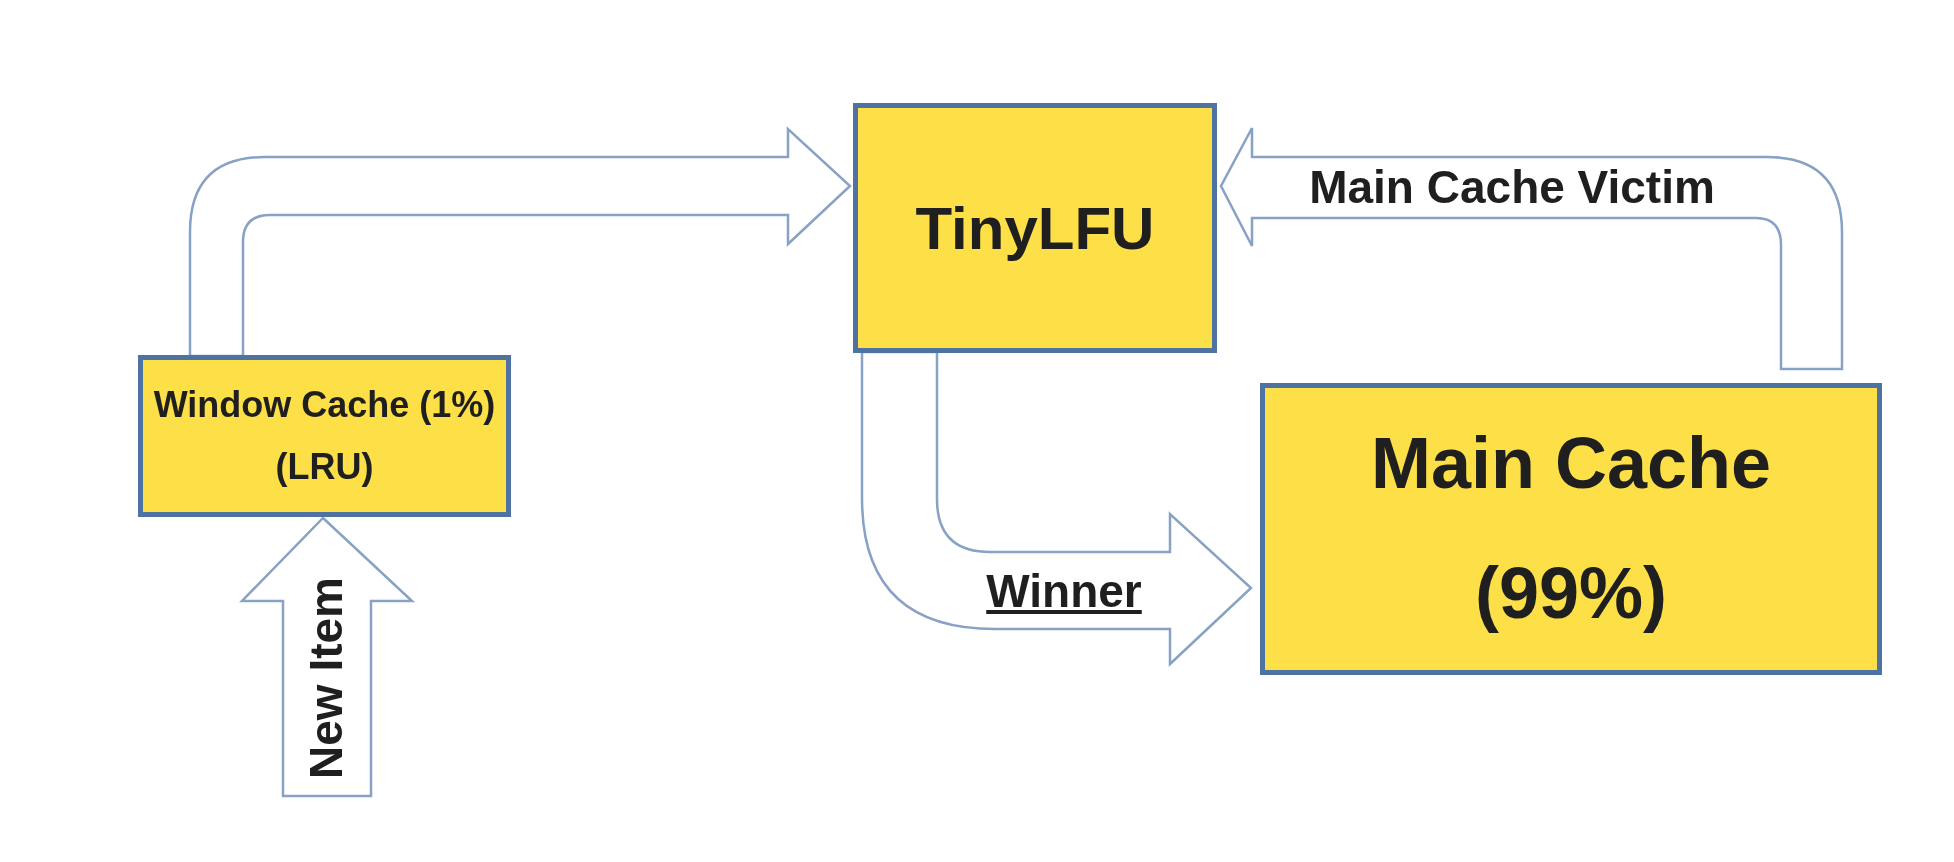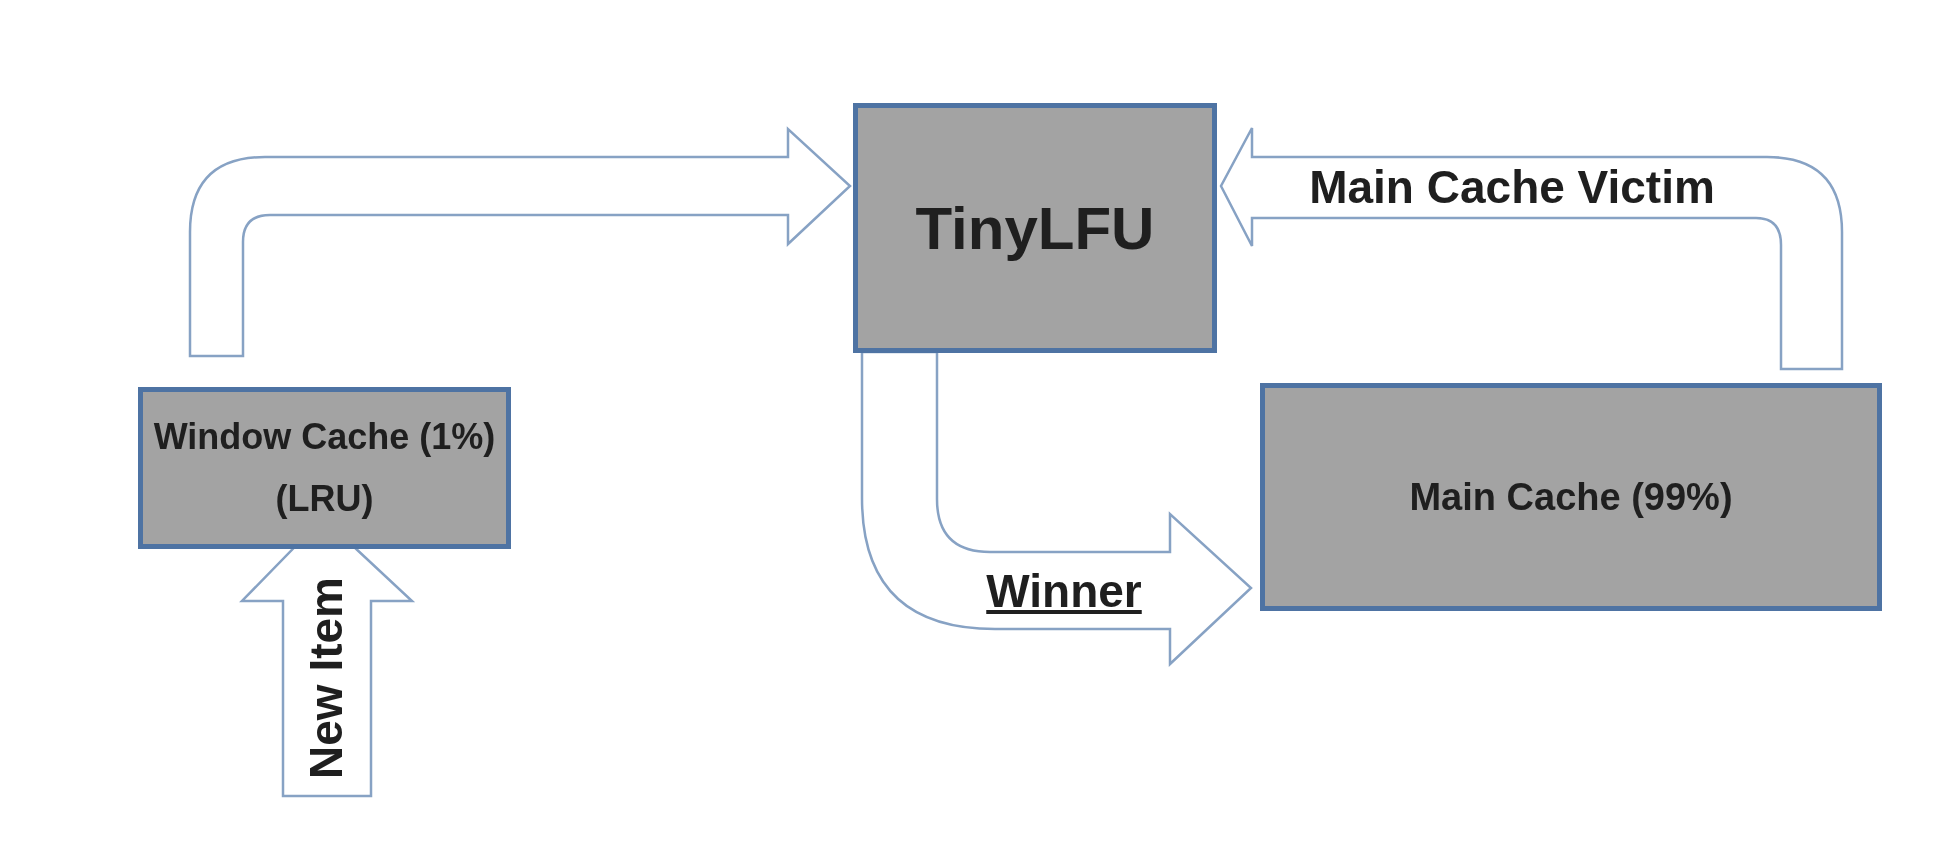--- a/index.html
+++ b/index.html
@@ -23,46 +23,45 @@
     height: 862px;
   }
   .arrow-layer path {
     fill: #ffffff;
     stroke: #87a2c4;
     stroke-width: 2.5;
   }
   .node {
     position: absolute;
     box-sizing: border-box;
-    background: #a3a3a3;
+    background: #fde047;
     border: 5px solid #4e73a3;
     display: flex;
     flex-direction: column;
     align-items: center;
     justify-content: center;
     text-align: center;
     color: #1f1f1f;
     font-weight: 700;
   }
   .node-tinylfu {
     left: 853px; top: 103px;
     width: 364px; height: 250px;
     font-size: 60px;
   }
   .node-window {
     left: 138px; top: 355px;
     width: 373px; height: 162px;
     font-size: 36px;
     line-height: 1.72;
-    margin-top: 32px;
   }
   .node-main {
     left: 1260px; top: 383px;
-    width: 622px; height: 228px;
-    font-size: 38px;
+    width: 622px; height: 292px;
+    font-size: 72px;
     line-height: 1.8;
   }
   .edge-label {
     position: absolute;
     transform: translate(-50%, -50%);
     white-space: nowrap;
     color: #1f1f1f;
     font-weight: 700;
     font-size: 46px;
   }

